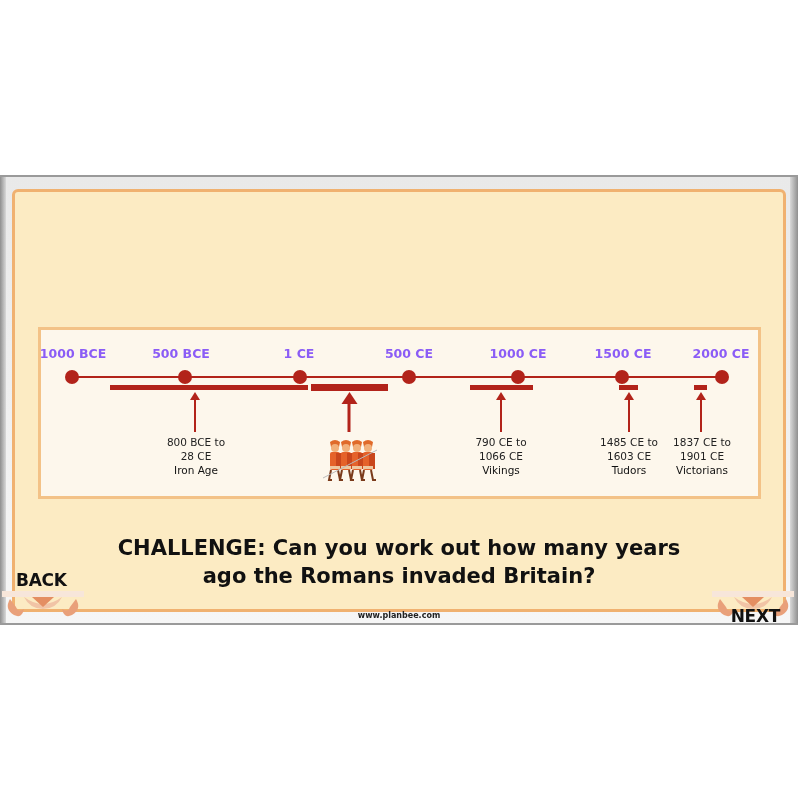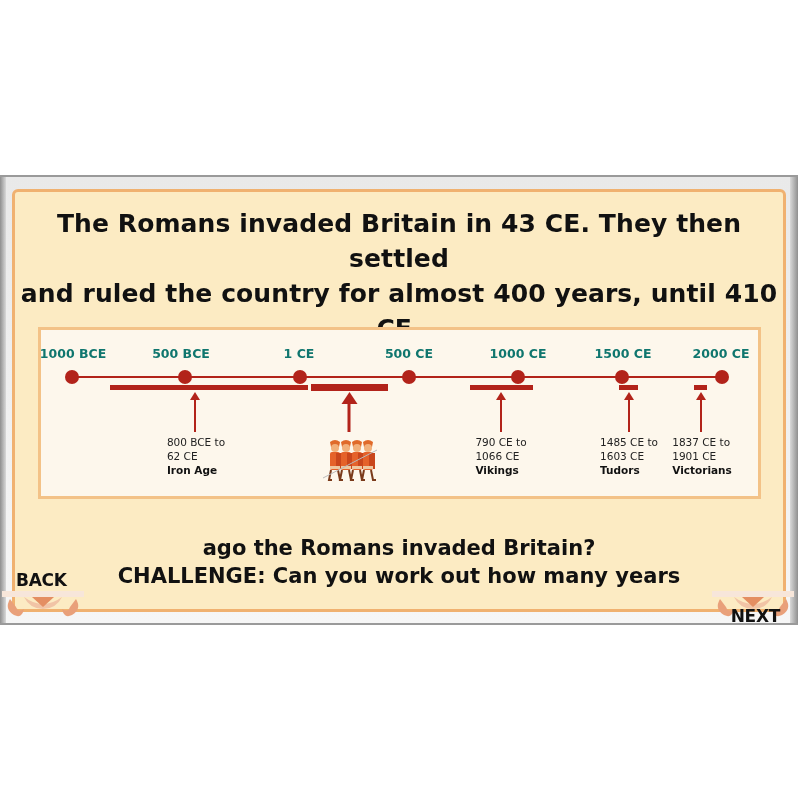--- a/index.html
+++ b/index.html
@@ -9,51 +9,46 @@
          background:linear-gradient(#e9e9e9,#f6f6f6); border-top:2px solid #9a9a9a; border-bottom:2px solid #9a9a9a;
          box-sizing:border-box; }
   .slide-frame .edge-l { position:absolute; left:0; top:0; width:6px; height:100%; background:linear-gradient(90deg,#8f8f8f,#d9d9d9); }
   .slide-frame .edge-r { position:absolute; right:0; top:0; width:8px; height:100%; background:linear-gradient(90deg,#d9d9d9,#8f8f8f); }
   .panel { position:absolute; left:12px; top:12px; width:774px; height:423px; box-sizing:border-box;
          background:#fcebc3; border:3px solid #f0b170; border-radius:6px; }
   .headline { position:absolute; left:0; top:14px; width:100%; text-align:center;
          font-size:25px; line-height:35px; font-weight:bold; color:#111; letter-spacing:0.1px; }
   .tl-box { position:absolute; left:23px; top:135px; width:723px; height:172px; box-sizing:border-box;
          background:#fdf7ec; border:3px solid #f3c287; }
-  .tl-label { position:absolute; top:16px; font-size:12.5px; font-weight:bold; color:#0f766e; transform:translateX(-50%); white-space:nowrap;text-align:right; }
+  .tl-label { position:absolute; top:16px; font-size:12.5px; font-weight:bold; color:#8b5cf6; transform:translateX(-50%); white-space:nowrap;text-align:right; }
   .tl-line { position:absolute; left:31px; top:46px; width:650px; height:2px; background:#b2231a; }
   .tl-dot { position:absolute; top:40px; width:14px; height:14px; border-radius:50%; background:#b2231a; transform:translateX(-50%); }
   .tl-bar { position:absolute; background:#b2231a; }
   .tl-arrow { position:absolute; width:2px; background:#b2231a; transform:translateX(-50%); }
   .tl-arrow::before { content:""; position:absolute; left:50%; top:-6px; transform:translateX(-50%);
          border-left:5px solid transparent; border-right:5px solid transparent; border-bottom:8px solid #b2231a; }
   .tl-arrow.big { width:3px; }
   .tl-arrow.big::before { border-left:8px solid transparent; border-right:8px solid transparent; border-bottom:12px solid #b2231a; top:-10px; }
-  .tl-caption { position:absolute; top:105px; font-size:10.5px; line-height:14px; text-align:left; color:#222; transform:translateX(-50%); white-space:nowrap; }
-  .tl-caption .name { font-weight:bold; color:#111; }
+  .tl-caption { position:absolute; top:105px; font-size:10.5px; line-height:14px; text-align:center; color:#222; transform:translateX(-50%); white-space:nowrap; }
+  .tl-caption .name { font-weight:normal; color:#111; }
   .soldiers { position:absolute; left:280px; top:108px; width:58px; height:52px; }
   .challenge { position:absolute; left:0; top:342px; width:100%; text-align:center;
          font-size:21px; line-height:28px; font-weight:bold; color:#111; }
   .nav-btn { position:absolute; top:393px; font-size:17px; font-weight:bold; color:#111; cursor:pointer; letter-spacing:-0.3px; }
   .ornament { position:absolute; width:82px; height:38px; }
   .footer { position:absolute; left:0; bottom:3px; width:100%; text-align:center; font-size:8px; font-weight:bold; color:#222; }
 </style>
 </head>
 <body>
 
 <div class="slide-frame">
   <div class="edge-l"></div>
   <div class="edge-r"></div>
 
   <div class="panel">
-    <div class="headline">
-      <div>The Romans invaded Britain in 43 CE. They then settled</div>
-      <div>and ruled the country for almost 400 years, until 410</div>
-      <div>CE.</div>
-    </div>
 
     <div class="tl-box">
 
       <div class="tl-label" style="left:32px">1000 BCE</div>
       <div class="tl-label" style="left:140px">500 BCE</div>
       <div class="tl-label" style="left:258px">1 CE</div>
       <div class="tl-label" style="left:368px">500 CE</div>
       <div class="tl-label" style="left:477px">1000 CE</div>
       <div class="tl-label" style="left:582px">1500 CE</div>
       <div class="tl-label" style="left:680px">2000 CE</div>
@@ -75,21 +70,21 @@
       <div class="tl-bar" style="left:653px; top:55px; width:13px; height:5px;"></div>
 
       <div class="tl-arrow" style="left:154px; top:68px; height:34px;"></div>
       <div class="tl-arrow big" style="left:308px; top:72px; height:30px;"></div>
       <div class="tl-arrow" style="left:460px; top:68px; height:34px;"></div>
       <div class="tl-arrow" style="left:588px; top:68px; height:34px;"></div>
       <div class="tl-arrow" style="left:660px; top:68px; height:34px;"></div>
 
       <div class="tl-caption" style="left:155px">
         <div>800 BCE to</div>
-        <div>62 CE</div>
+        <div>28 CE</div>
         <div class="name">Iron Age</div>
       </div>
 
       <svg class="soldiers" viewBox="0 0 58 52">
         <g>
           <g transform="translate(0,0)">
             <path d="M9 4 q5 -4 10 0 l-1 5 h-8z" fill="#e06a2a"></path>
             <circle cx="14" cy="10" r="4" fill="#f2b07a"></circle>
             <rect x="9" y="14" width="10" height="18" rx="2" fill="#e5622a"></rect>
             <rect x="15" y="15" width="6" height="16" fill="#c9461c"></rect>
@@ -135,22 +130,22 @@
         <div class="name">Tudors</div>
       </div>
       <div class="tl-caption" style="left:661px">
         <div>1837 CE to</div>
         <div>1901 CE</div>
         <div class="name">Victorians</div>
       </div>
     </div>
 
     <div class="challenge">
+      <div>CHALLENGE: Can you work out how many years</div>
       <div>ago the Romans invaded Britain?</div>
-      <div>CHALLENGE: Can you work out how many years</div>
     </div>
   </div>
 
   <svg class="ornament" style="left:2px; top:408px;" viewBox="0 0 82 38">
     <path d="M0 6 H82 V12 H0z" fill="#f7e6da"></path>
     <path d="M8 14 q-6 10 4 16 q8 4 10 -6 q-6 4 -8 -2z" fill="#e9a07a"></path>
     <path d="M74 14 q6 10 -4 16 q-8 4 -10 -6 q6 4 8 -2z" fill="#e9a07a"></path>
     <path d="M22 12 q19 14 38 0 q-6 12 -19 12 q-13 0 -19 -12z" fill="#f1c4a6"></path>
     <path d="M30 12 l11 10 l11 -10z" fill="#e48e62"></path>
   </svg>
@@ -158,13 +153,14 @@
     <path d="M0 6 H82 V12 H0z" fill="#f7e6da"></path>
     <path d="M8 14 q-6 10 4 16 q8 4 10 -6 q-6 4 -8 -2z" fill="#e9a07a"></path>
     <path d="M74 14 q6 10 -4 16 q-8 4 -10 -6 q6 4 8 -2z" fill="#e9a07a"></path>
     <path d="M22 12 q19 14 38 0 q-6 12 -19 12 q-13 0 -19 -12z" fill="#f1c4a6"></path>
     <path d="M30 12 l11 10 l11 -10z" fill="#e48e62"></path>
   </svg>
 
   <div class="nav-btn" style="left:16px;">BACK</div>
   <div class="nav-btn" style="right:18px;margin-top:36px;">NEXT</div>
 
+  <div class="footer">www.planbee.com</div>
 </div>
 
 </body></html>

